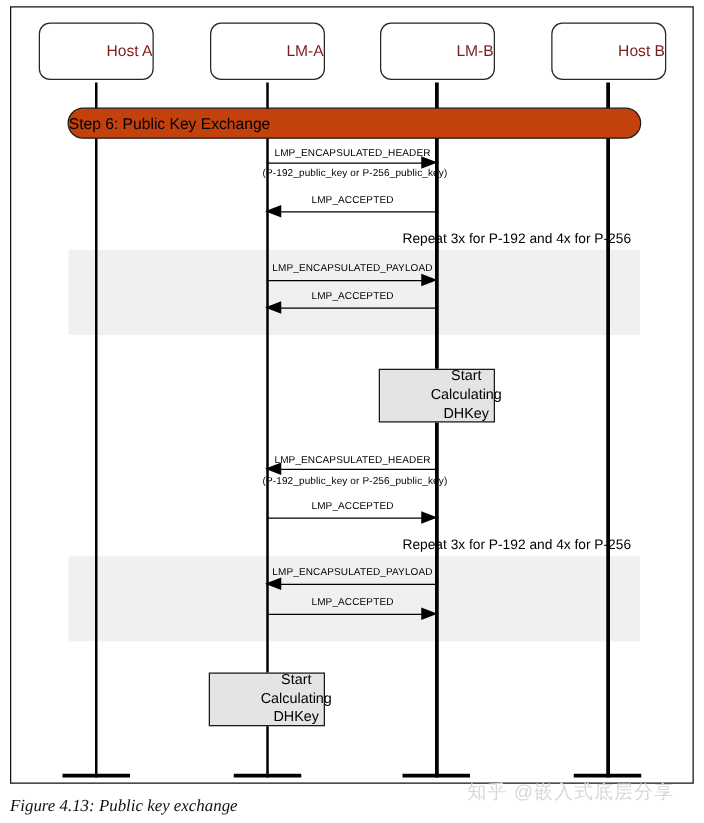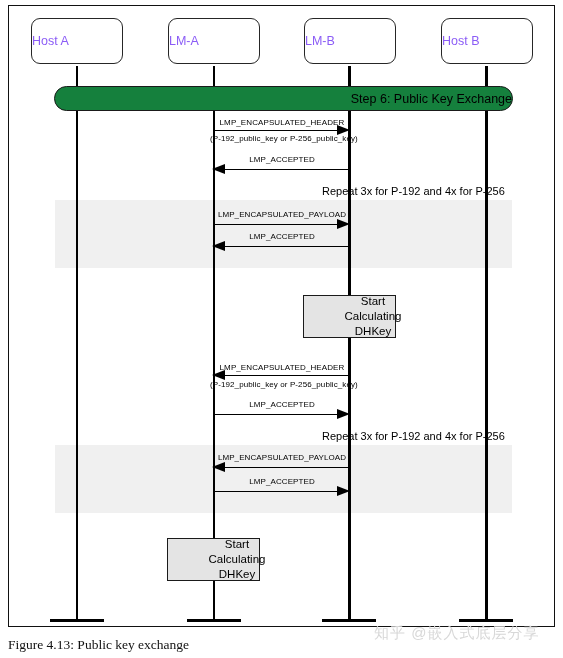--- a/index.html
+++ b/index.html
@@ -56,35 +56,35 @@
 
   
   .actor-box {
     position: absolute;
     box-sizing: border-box;
     border: 1.6px solid #262626;
     border-radius: 9px;
     background: #ffffff;
     display: flex;
     align-items: center;
-    justify-content: flex-start;
+    justify-content: flex-end;
     font-size: 12.5px;
-    color: #8b5cf6;
+    color: #7f1d1d;
   }
 
   
   .step-banner {
     position: absolute;
     box-sizing: border-box;
     border: 1.4px solid #1a1a1a;
     border-radius: 13px;
-    background: #15803d;
+    background: #c2410c;
     display: flex;
     align-items: center;
-    justify-content: flex-end;
+    justify-content: flex-start;
     font-size: 12.5px;
     color: #000000;
     z-index: 4;
   }
 
   
   .msg-line {
     position: absolute;
     height: 1.4px;
     background: #000000;
@@ -134,20 +134,21 @@
     z-index: 5;
     padding-left: 47px;
   }
 
   
   .caption {
     position: absolute;
     left: 8px;
     top: 637px;
     font-family: "Liberation Serif", serif;
+    font-style: italic;
     font-size: 13.5px;
     color: #111111;
     white-space: nowrap;
   }
 
   
   .watermark {
     position: absolute;
     left: 374px;
     top: 624px;

